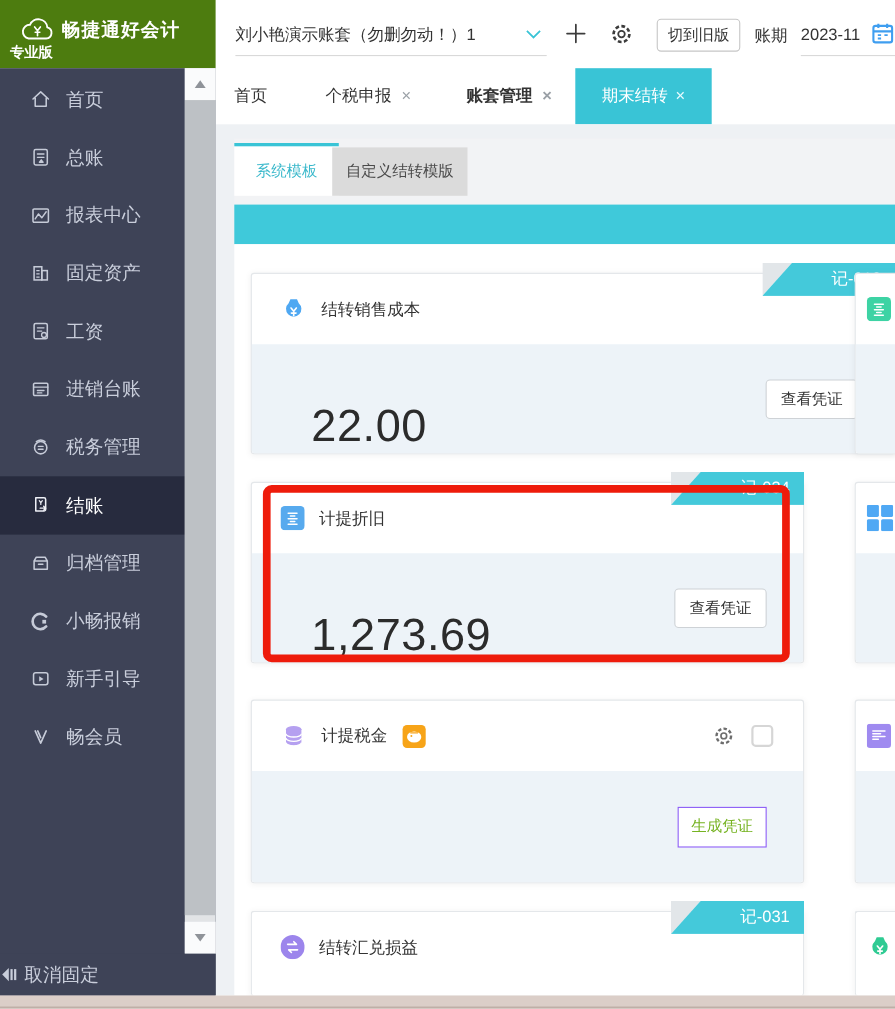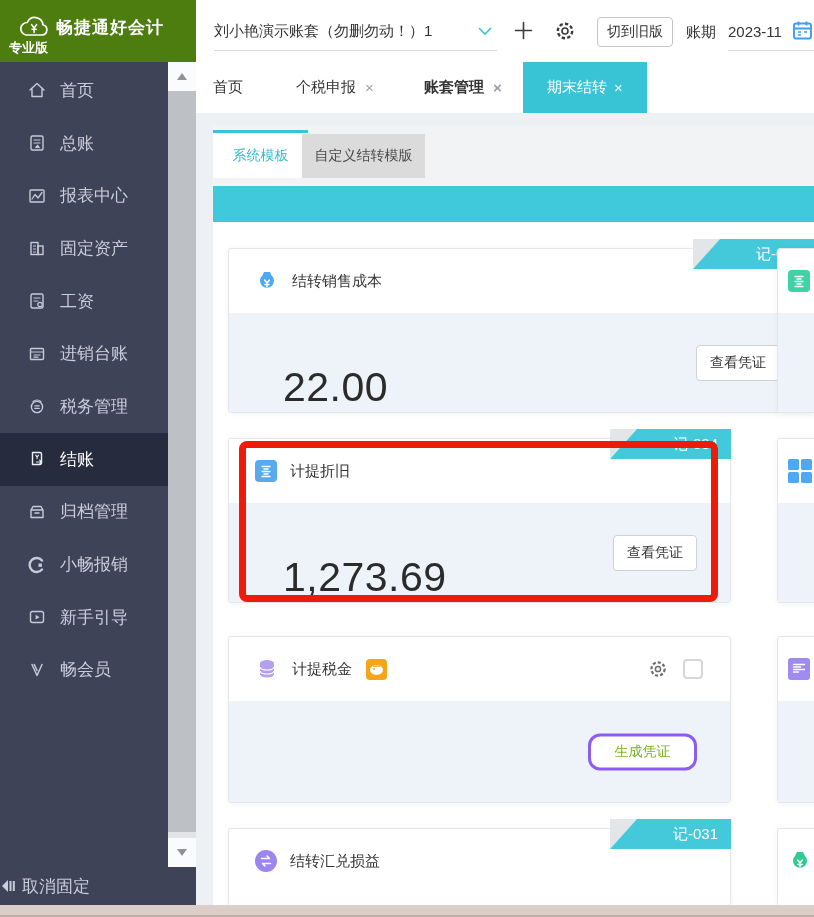--- a/index.html
+++ b/index.html
@@ -75,21 +75,21 @@
   .card-header { height:64px; display:flex; align-items:center; padding-left:26px; gap:13px;
     font-size:15px; color:#333; }
   .card-r .card-header { padding-left:10px; }
   .card-body { position:absolute; left:0; right:0; top:64px; bottom:0; background:#edf3f8; border-radius:0 0 3px 3px; }
   .value { position:absolute; left:54px; top:50%; transform:translateY(-50%);
     font-size:41px; font-weight:normal; color:#2b2b2b; letter-spacing:0.5px;margin-top:24px; }
   .view-btn { position:absolute; right:33px; top:50%; transform:translateY(-50%);
     width:84px; height:36px; background:#fff; border:1px solid #ced2d6; border-radius:4px;
     font-size:14px; color:#333; display:flex; align-items:center; justify-content:center;margin-left:42px; }
   .gen-btn { position:absolute; right:33px; top:50%; transform:translateY(-50%);
-    width:109px; height:37px; background:#fff; border:3px solid #8b5cf6; border-radius:12px;
+    width:81px; height:37px; background:#fff; border:1px solid #8b5cf6; border-radius:0;
     font-size:14px; color:#76b322; display:flex; align-items:center; justify-content:center; }
   .badge { position:absolute; top:-10px; right:-1px; width:121px; height:30px; }
   .badge .fold { position:absolute; left:0; top:0; width:27px; height:30px; background:#e2e6e9;
     clip-path:polygon(0 0,100% 0,0 100%); }
   .badge .flag { position:absolute; inset:0; background:#44c9da; color:#fff; font-size:15px;
     line-height:30px; text-align:right; padding-right:13px;
     clip-path:polygon(27px 0,100% 0,100% 100%,0 100%); }
   .hdr-right-gear { position:absolute; right:61px; top:21px; }
   .hdr-checkbox { position:absolute; right:27px; top:22px; width:20px; height:20px;
     border:2px solid #d6d6d6; border-radius:4px; background:#fff; }

